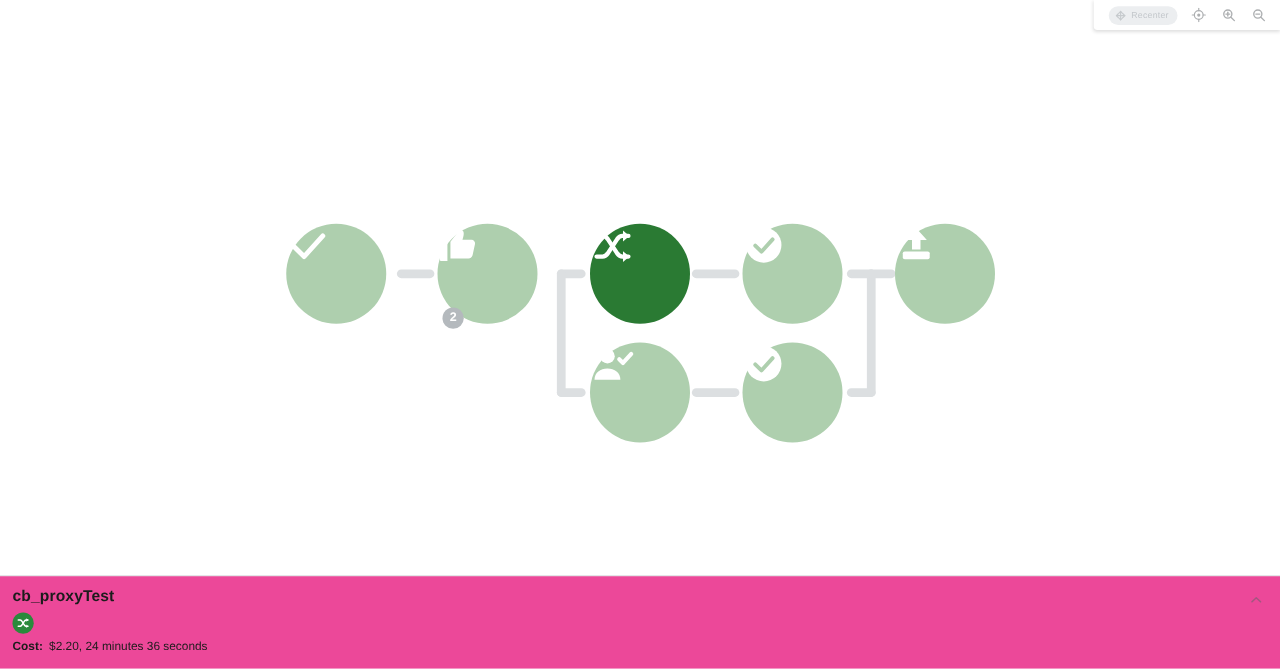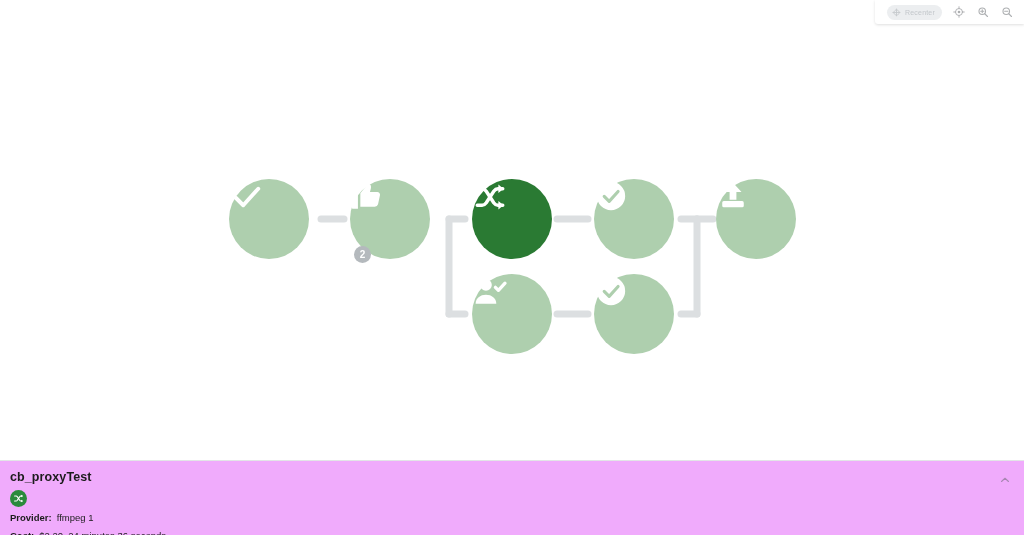--- a/index.html
+++ b/index.html
@@ -121,21 +121,21 @@
     line-height: 1;
   }
 
   
   .detail {
     position: absolute;
     left: 0;
     bottom: 0;
     width: 1024px;
     height: 75px;
-    background: #f0abfc;
+    background: #ec4899;
     border-top: 1px solid #e3e5e7;
     padding: 9px 12px 0 10px;
   }
   .detail-title {
     font-size: 12.5px;
     font-weight: 700;
     color: #1c1c1c;
     letter-spacing: .1px;
   }
   .detail-icon {
@@ -331,23 +331,20 @@
       <span>
         <svg width="11" height="11" viewBox="0 0 24 24" fill="none" stroke="#ffffff" stroke-width="2.6" stroke-linecap="round" stroke-linejoin="round">
           <path d="M3.5 6.5h3.2c1.3 0 2 .6 2.8 1.7l5 7.6c.8 1.1 1.5 1.7 2.8 1.7h3.2"></path>
           <path d="M3.5 17.5h3.2c1.3 0 2-.6 2.8-1.7l5-7.6c.8-1.1 1.5-1.7 2.8-1.7h3.2"></path>
           <polyline points="17.6,3.6 21,6.5 17.6,9.4" fill="#ffffff" stroke="none"></polyline>
           <polyline points="17.6,14.6 21,17.5 17.6,20.4" fill="#ffffff" stroke="none"></polyline>
         </svg>
       </span>
     </div>
 
-    <div class="meta-row">
-      <span class="k">Provider:</span><span class="v">ffmpeg 1</span>
-    </div>
 
     <div class="meta-row">
       <span class="k">Cost:</span><span class="v">$2.20, 24 minutes 36 seconds</span>
     </div>
 
     <div class="collapse-btn">
       <span>
         <svg width="12" height="12" viewBox="0 0 24 24" fill="none" stroke="#5f6368" stroke-width="2.2" stroke-linecap="round" stroke-linejoin="round">
           <polyline points="5,15 12,8.5 19,15"></polyline>
         </svg>

